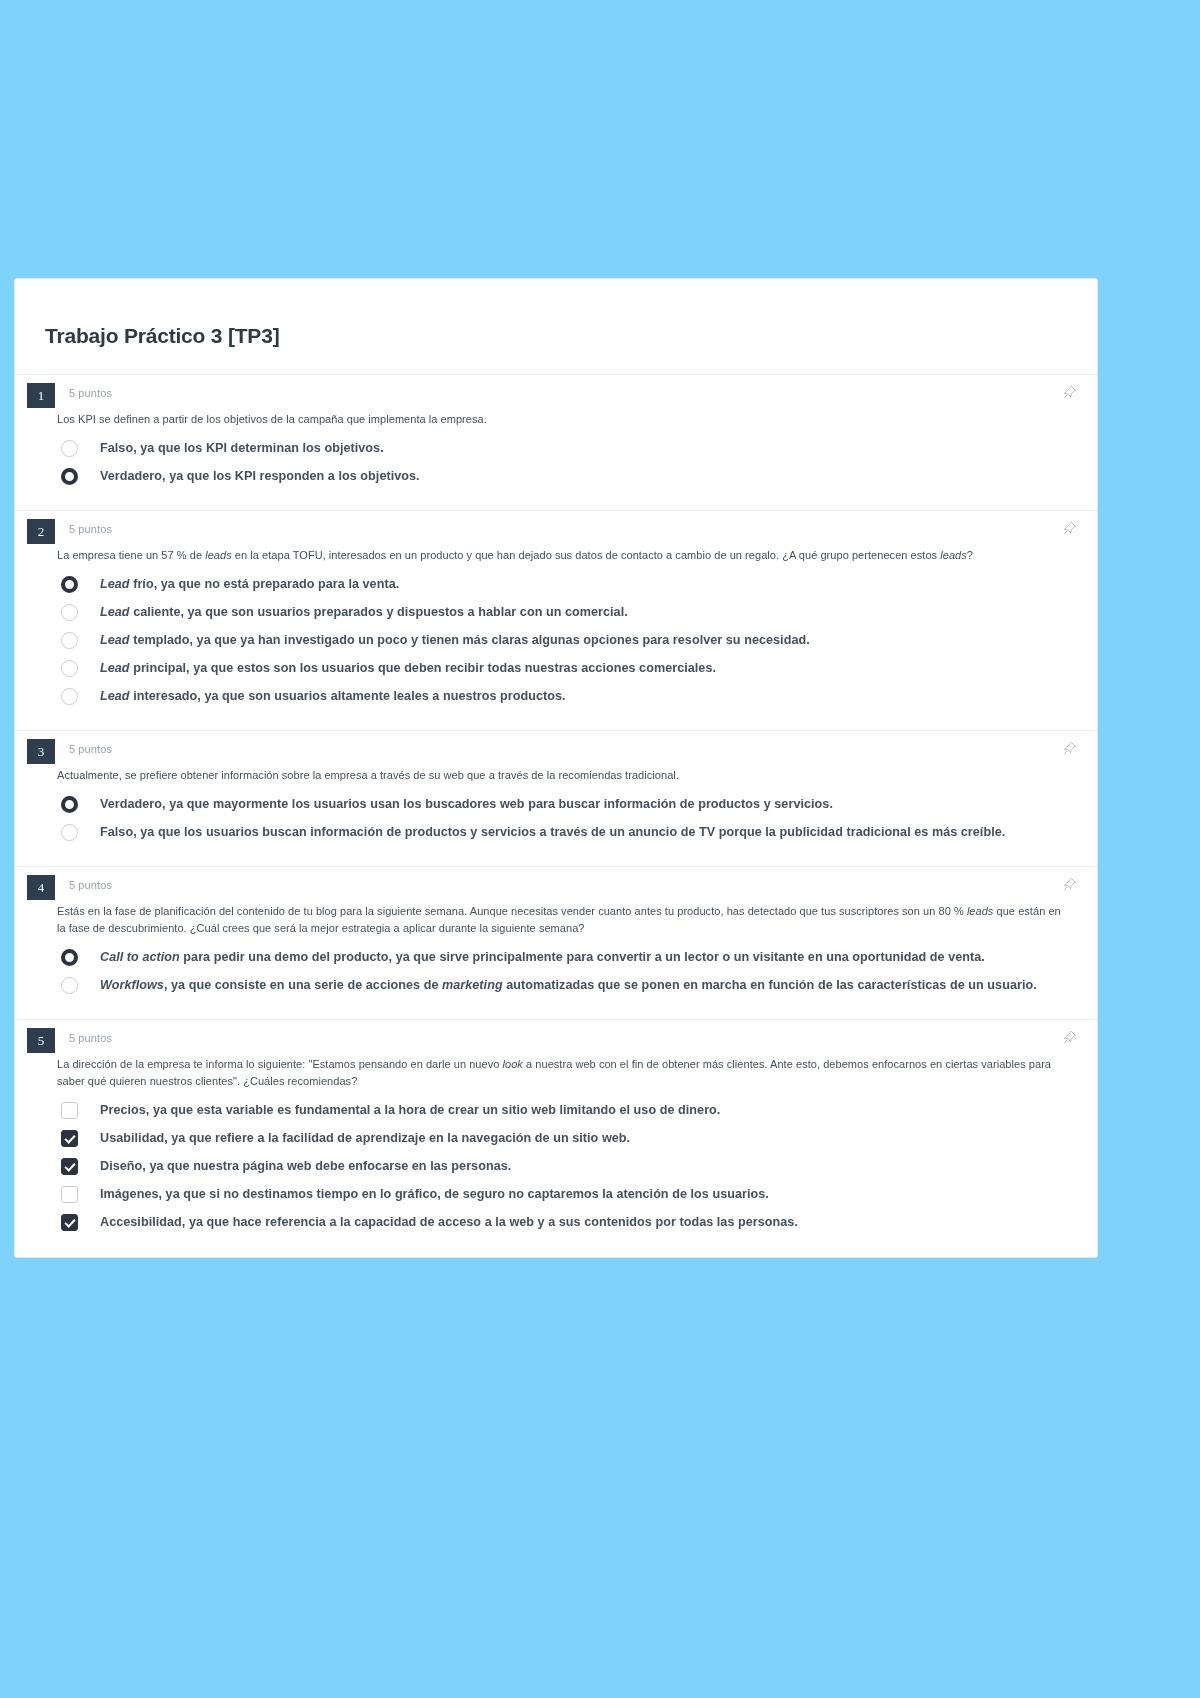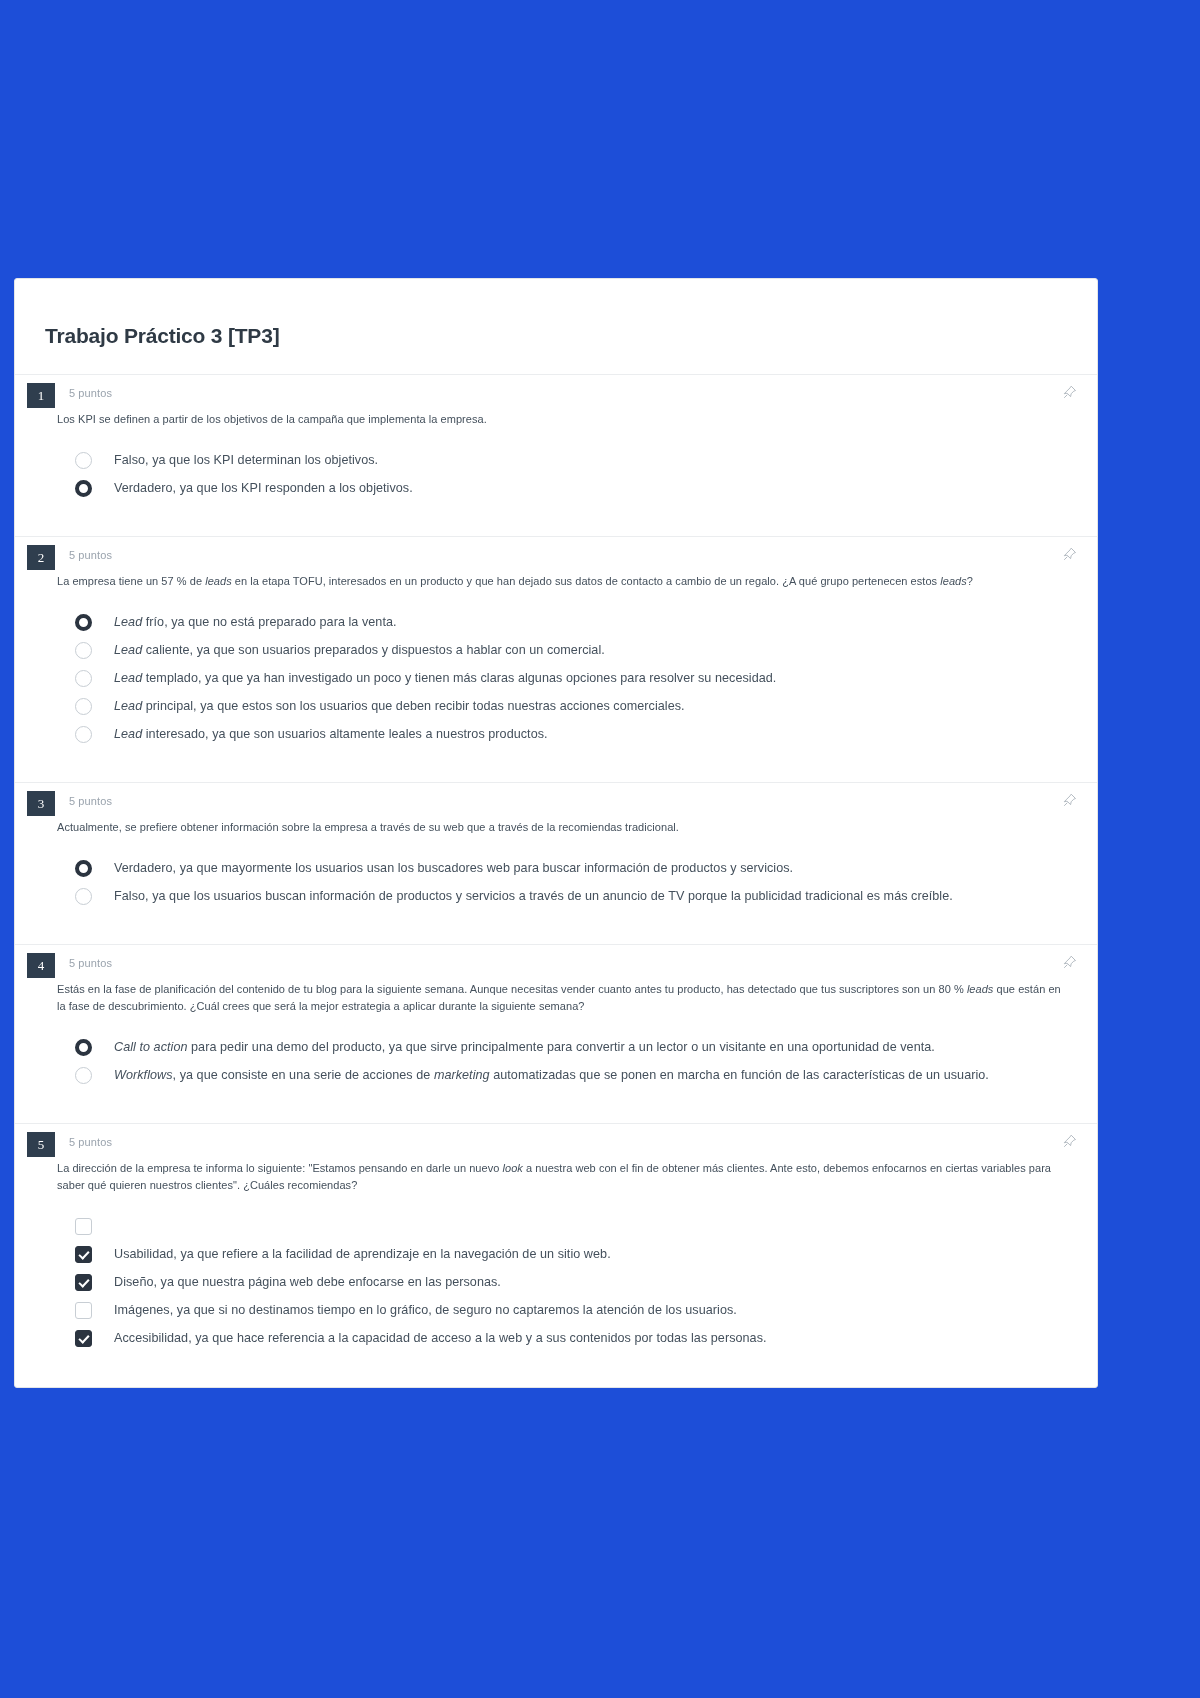--- a/index.html
+++ b/index.html
@@ -12,21 +12,21 @@
     height: 1698px;
     font-family: "Liberation Sans", sans-serif;
     color: #3d4852;
     overflow: hidden;
   }
 
   .page {
     position: relative;
     width: 1200px;
     height: 1698px;
-    background: #1d4ed8;
+    background: #7dd3fc;
   }
 
   
   .quiz-card {
     position: absolute;
     left: 14px;
     top: 278px;
     width: 1084px;
     background: #ffffff;
     border: 1px solid #e3e5e8;
@@ -102,23 +102,24 @@
   .q-text {
     font-size: 11px;
     line-height: 1.55;
     color: #44505c;
     margin: 0 0 6px 0;
     letter-spacing: 0.05px;
   }
   .q-text em { font-style: italic; }
 
   .options {
-    margin: 18px;
+    margin: 4px;
     padding: 0;
     list-style: none;
+    font-weight: bold;
   }
 
   .option {
     display: flex;
     align-items: center;
     padding: 3px 0;
     min-height: 22px;
   }
 
   .ctrl {
@@ -312,20 +313,21 @@
                 <path d="M14.5 2.5l7 7-3 1-4.5 4.5-1 5-6-6-5 1 4.5-4.5L11.5 5.5z"></path>
                 <line x1="7" y1="17" x2="2.5" y2="21.5"></line>
               </svg>
             </div>
           </div>
           <div class="q-body">
             <p class="q-text">La dirección de la empresa te informa lo siguiente: "Estamos pensando en darle un nuevo <em>look</em> a nuestra web con el fin de obtener más clientes. Ante esto, debemos enfocarnos en ciertas variables para saber qué quieren nuestros clientes". ¿Cuáles recomiendas?</p>
             <ul class="options">
               <li class="option">
                 <span class="ctrl check"></span>
+                <span class="opt-label">Precios, ya que esta variable es fundamental a la hora de crear un sitio web limitando el uso de dinero.</span>
               </li>
               <li class="option">
                 <span class="ctrl check sel"></span>
                 <span class="opt-label">Usabilidad, ya que refiere a la facilidad de aprendizaje en la navegación de un sitio web.</span>
               </li>
               <li class="option">
                 <span class="ctrl check sel"></span>
                 <span class="opt-label">Diseño, ya que nuestra página web debe enfocarse en las personas.</span>
               </li>
               <li class="option">

